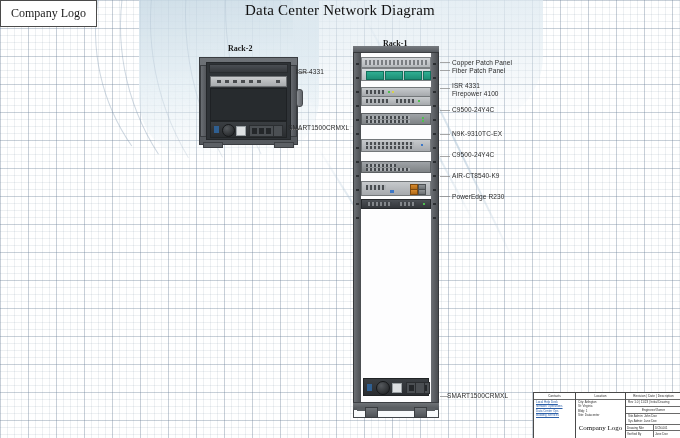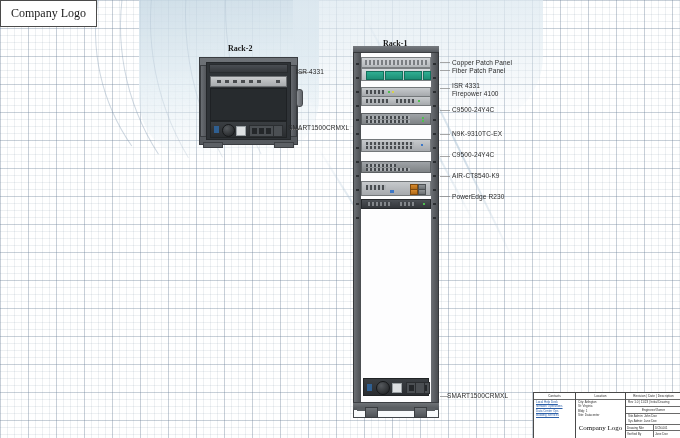--- a/index.html
+++ b/index.html
@@ -144,20 +144,21 @@
   <div class="arc soft" style="left:185px;top:-282px;width:590px;height:590px;transform:rotate(16deg);"></div>
   <div class="arc" style="left:95px;top:-170px;width:400px;height:400px;transform:rotate(10deg);"></div>
   <div class="arc soft" style="left:225px;top:-320px;width:650px;height:650px;transform:rotate(18deg);"></div>
   <div class="swoosh" style="left:300px;top:120px;width:240px;height:2px;transform:rotate(62deg);"></div>
   <div class="swoosh" style="left:330px;top:150px;width:260px;height:2px;transform:rotate(64deg);"></div>
   <div class="swoosh" style="left:270px;top:230px;width:200px;height:2px;transform:rotate(58deg);"></div>
 
   <div id="logo-box">
     <span>Company Logo</span>
   </div>
+  <div id="diagram-title">Data Center Network Diagram</div>
 
   <div class="rack-title" style="left:228px;top:44px;">Rack-2</div>
 
   <div id="rack0">
     <div class="r0-outer"></div>
     <div class="r0-side" style="left:1px;"></div>
     <div class="r0-side" style="right:1px;"></div>
     <div class="r0-inner"></div>
     <div class="r0-topbar"></div>
     <div class="r0-dev">

